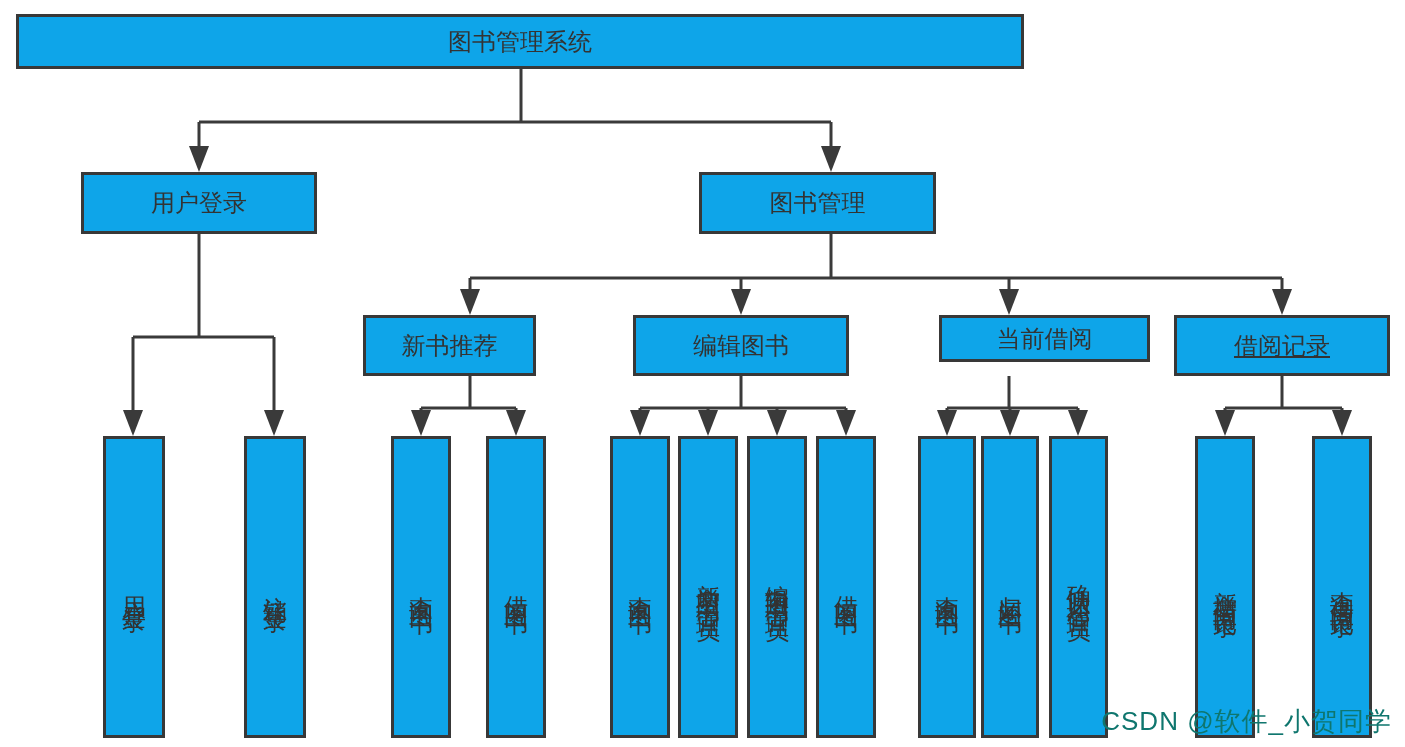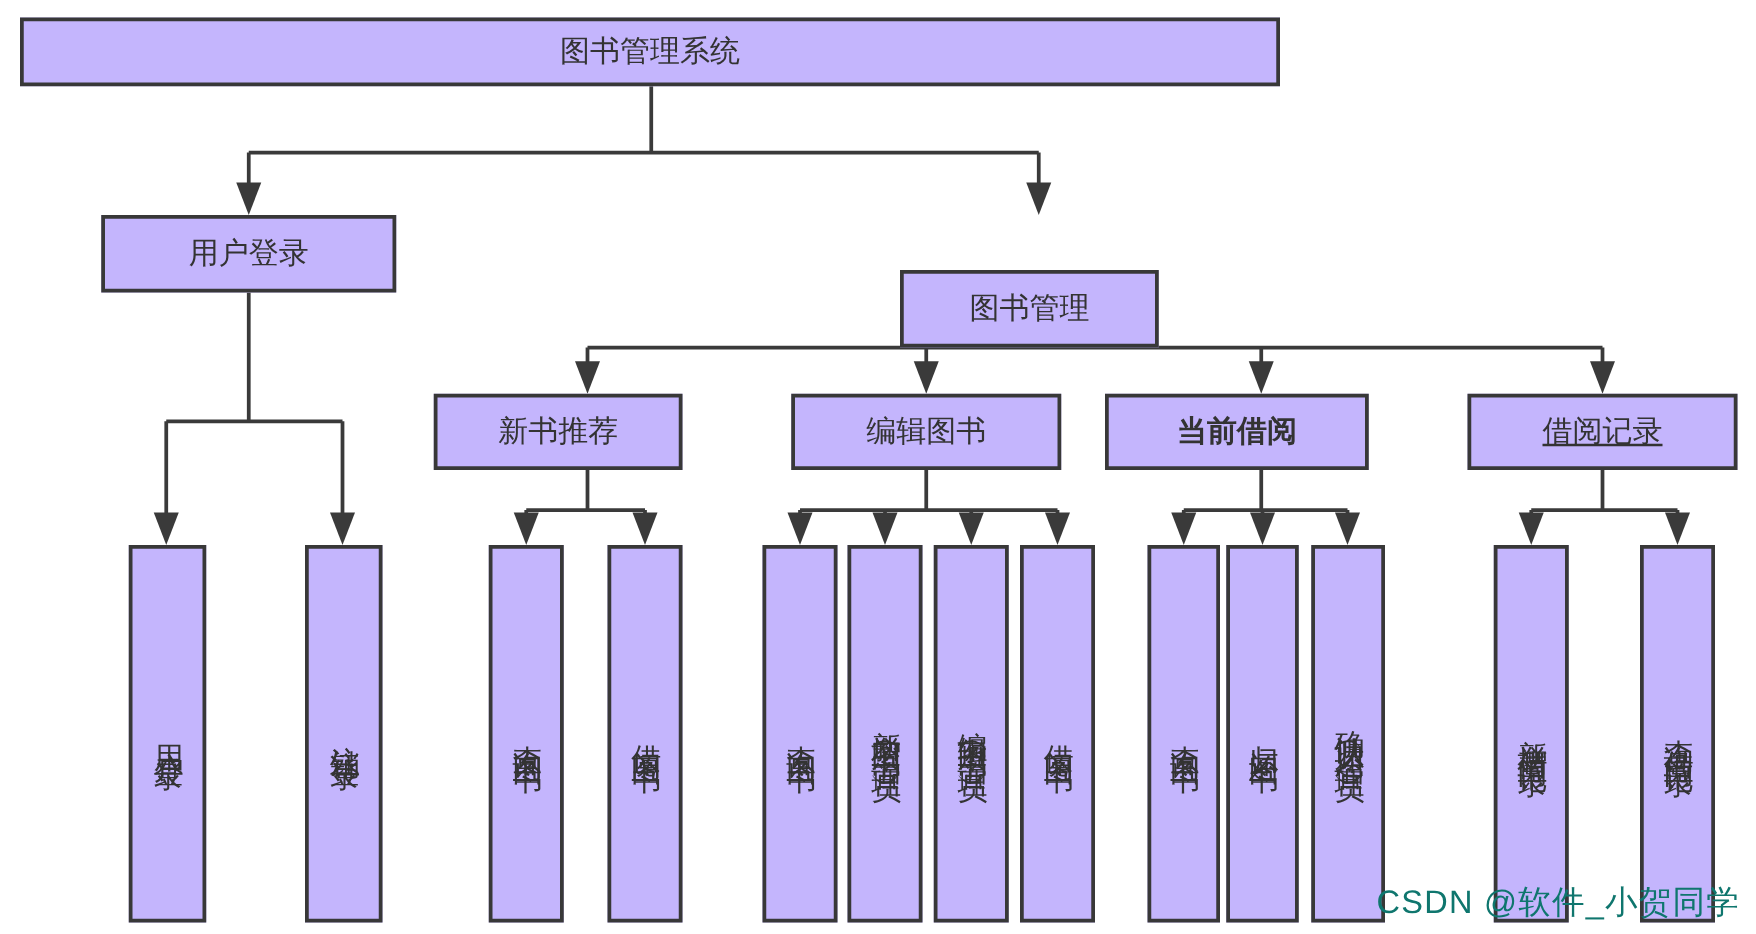--- a/index.html
+++ b/index.html
@@ -17,21 +17,21 @@
   }
   svg.connectors {
     position: absolute;
     left: 0;
     top: 0;
     z-index: 0;
   }
   .node {
     position: absolute;
     box-sizing: border-box;
-    background: #c4b5fd;
+    background: #0ea5e9;
     border: 3px solid #383838;
     color: #333333;
     display: flex;
     align-items: center;
     justify-content: center;
     font-size: 24px;
     line-height: 1;
     z-index: 1;
     white-space: nowrap;
   }
@@ -96,25 +96,25 @@
       <polygon points="1000,410 1020,410 1010,436"></polygon>
       <polygon points="1068,410 1088,410 1078,436"></polygon>
       <polygon points="1215,410 1235,410 1225,436"></polygon>
       <polygon points="1332,410 1352,410 1342,436"></polygon>
     </g>
   </svg>
 
   <div class="node" style="left:16px; top:14px; width:1008px; height:55px;">图书管理系统</div>
 
   <div class="node" style="left:81px; top:172px; width:236px; height:62px;">用户登录</div>
-  <div class="node" style="left:720px; top:172px; width:207px; height:62px;margin-top:44px;">图书管理</div>
+  <div class="node" style="left:699px; top:172px; width:237px; height:62px;">图书管理</div>
 
-  <div class="node" style="left:347px; top:315px; width:199px; height:61px;">新书推荐</div>
+  <div class="node" style="left:363px; top:315px; width:173px; height:61px;">新书推荐</div>
   <div class="node" style="left:633px; top:315px; width:216px; height:61px;">编辑图书</div>
-  <div class="node" style="left:884px; top:315px; width:211px; height:61px;font-weight:bold;">当前借阅</div>
+  <div class="node" style="left:939px; top:315px; width:211px; height:47px;">当前借阅</div>
   <div class="node" style="left:1174px; top:315px; width:216px; height:61px;text-decoration:underline;">借阅记录</div>
 
   <div class="node leaf" style="left:103px; top:436px; width:62px; height:302px;">用户登录</div>
   <div class="node leaf" style="left:244px; top:436px; width:62px; height:302px;">注销登录</div>
 
   <div class="node leaf" style="left:391px; top:436px; width:60px; height:302px;">查询图书</div>
   <div class="node leaf" style="left:486px; top:436px; width:60px; height:302px;">借阅图书</div>
 
   <div class="node leaf" style="left:610px; top:436px; width:60px; height:302px;">查询图书</div>
   <div class="node leaf" style="left:678px; top:436px; width:60px; height:302px;">新增图书（管理员）</div>

